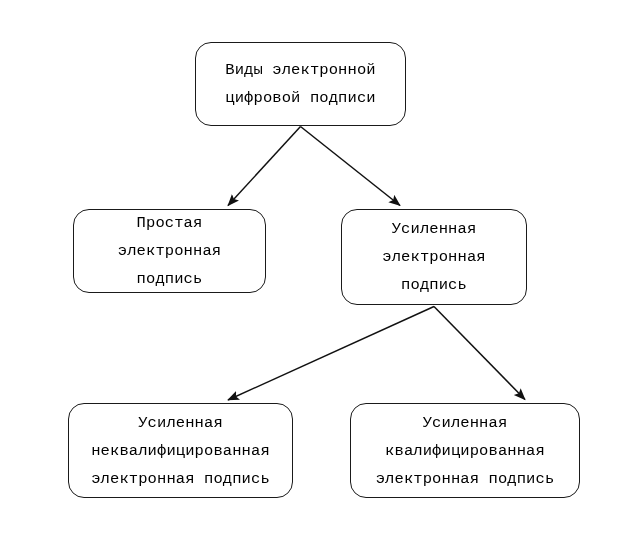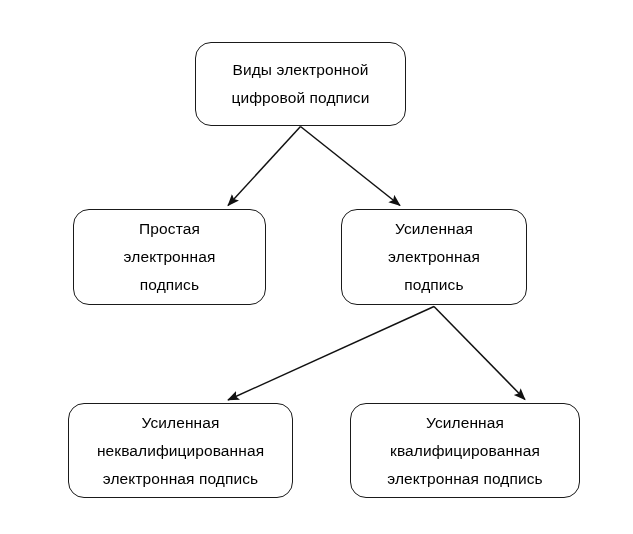--- a/index.html
+++ b/index.html
@@ -5,21 +5,21 @@
   html, body {
     margin: 0;
     padding: 0;
     background: #ffffff;
   }
   #canvas {
     position: relative;
     width: 633px;
     height: 534px;
     background: #ffffff;
-    font-family: Liberation Sans, sans-serif;
+    font-family: Liberation Mono, monospace;
     overflow: hidden;
   }
   #edges {
     position: absolute;
     left: 0;
     top: 0;
     width: 633px;
     height: 534px;
   }
   .node {
@@ -48,21 +48,21 @@
   #node-root {
     left: 195px;
     top: 42px;
     width: 211px;
     height: 84px;
   }
   #node-simple {
     left: 73px;
     top: 209px;
     width: 193px;
-    height: 96px;
+    height: 84px;
   }
   #node-enhanced {
     left: 341px;
     top: 209px;
     width: 186px;
     height: 96px;
   }
   #node-unqualified {
     left: 68px;
     top: 403px;

